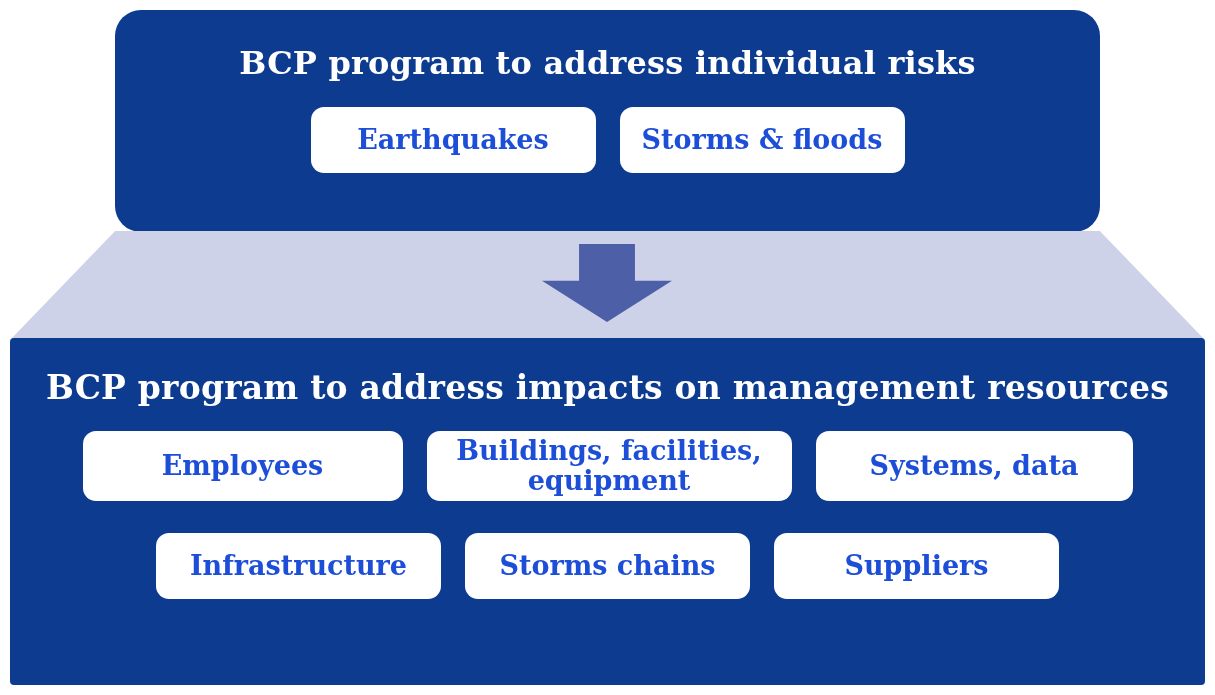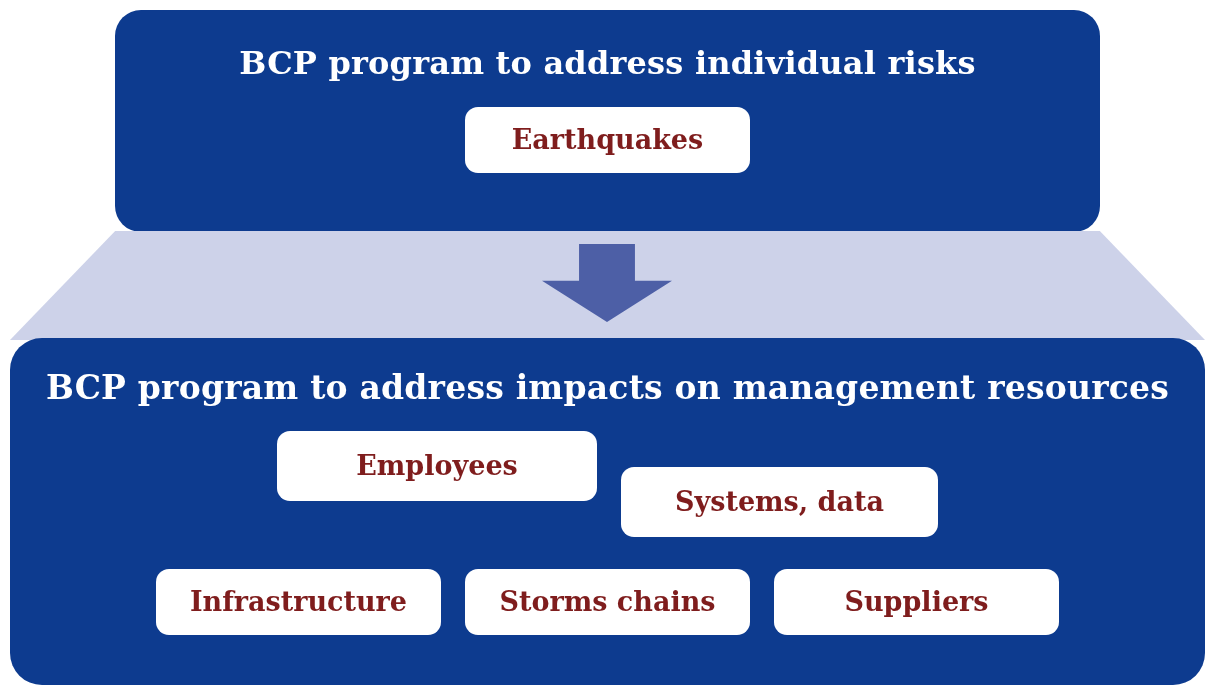--- a/index.html
+++ b/index.html
@@ -26,21 +26,21 @@
     top: 10px;
     width: 985px;
     height: 222px;
     border-radius: 26px;
   }
   .panel-bottom {
     left: 10px;
     top: 338px;
     width: 1195px;
     height: 347px;
-    border-radius: 32px;
+    border-radius: 4px;
   }
   .panel-title {
     color: #ffffff;
     text-align: center;
     font-weight: 700;
     letter-spacing: 0.2px;
   }
   .panel-top .panel-title {
     font-size: 32px;
     margin-top: 34px;
@@ -54,37 +54,37 @@
     justify-content: center;
     align-items: stretch;
     gap: 24px;
   }
   .panel-top .pill-row { margin-top: 25px; }
   .panel-bottom .pill-row.row1 { margin-top: 24px; }
   .panel-bottom .pill-row.row2 { margin-top: 32px; gap: 24px; }
   .pill {
     background: #ffffff;
     border-radius: 13px;
-    color: #7f1d1d;
+    color: #1d4ed8;
     font-size: 27px;
     font-weight: 700;
     display: flex;
     align-items: center;
     justify-content: center;
     text-align: center;
     white-space: pre-line;
     line-height: 1.12;
     box-sizing: border-box;
   }
   .h66 { height: 66px; }
   .h70 { height: 70px; }
   .w285 { width: 285px; }
   .w320 { width: 320px; }
   .w365 { width: 365px; }
-  .w317 { width: 317px; margin-top: 36px; }
+  .w317 { width: 317px; }
   
   .band {
     position: absolute;
     left: 10px;
     top: 231px;
     width: 1195px;
     height: 109px;
     background: #cdd2e9;
     clip-path: polygon(8.8% 0, 91.2% 0, 100% 100%, 0% 100%);
   }
@@ -100,30 +100,33 @@
 </style>
 </head>
 <body>
 
 <div class="canvas">
 
   <div class="panel panel-top">
     <div class="panel-title">BCP program to address individual risks</div>
     <div class="pill-row">
       <div class="pill h66 w285">Earthquakes</div>
+      <div class="pill h66 w285">Storms &amp; floods</div>
     </div>
   </div>
 
   <div class="band"></div>
   <div class="down-arrow"></div>
 
   <div class="panel panel-bottom">
     <div class="panel-title">BCP program to address impacts on management resources</div>
     <div class="pill-row row1">
       <div class="pill h70 w320">Employees</div>
+      <div class="pill h70 w365">Buildings, facilities,
+equipment</div>
       <div class="pill h70 w317">Systems, data</div>
     </div>
     <div class="pill-row row2">
       <div class="pill h66 w285">Infrastructure</div>
       <div class="pill h66 w285">Storms chains</div>
       <div class="pill h66 w285">Suppliers</div>
     </div>
   </div>
 
 </div>

